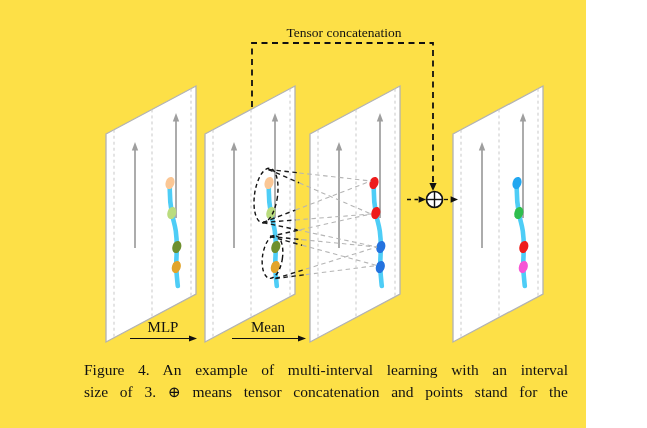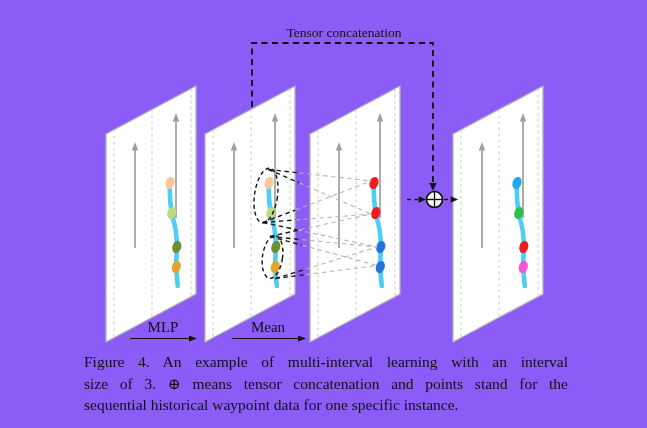--- a/index.html
+++ b/index.html
@@ -1,21 +1,21 @@
 <!DOCTYPE html>
 <html><head>
 <meta charset="utf-8">
 <style>
   html,body { margin:0; padding:0; background:#ffffff; }
-  #page { position:relative; width:647px; height:428px; background:#8b5cf6; overflow:hidden;
+  #page { position:relative; width:586px; height:428px; background:#fde047; overflow:hidden;
           font-family:"Liberation Serif","DejaVu Serif",serif; }
   #diagram { position:absolute; left:0; top:0; }
   svg text { fill:#111; }
   .svg-label { font-family:"Liberation Serif","DejaVu Serif",serif; }
-  #caption { position:absolute; left:84px; top:351px; width:484px;
+  #caption { position:absolute; left:84px; top:359px; width:484px;
              font-size:15.5px; line-height:21.6px; color:#111; }
   .cap-line.justify { text-align:justify; text-align-last:justify; }
   .cap-line { white-space:normal; }
 </style>
 </head>
 <body>
 
 <div id="page">
 
   <svg id="diagram" width="647" height="346" viewBox="0 0 647 346">
@@ -141,15 +141,14 @@
     <g>
       <text class="svg-label" x="268" y="332" font-size="15" text-anchor="middle">Mean</text>
       <line x1="232" y1="338.5" x2="299" y2="338.5" stroke="#111" stroke-width="1.2"></line>
       <polygon points="306,338.5 298,335.4 298,341.6" fill="#111"></polygon>
     </g>
   </svg>
 
   <div id="caption">
     <div class="cap-line justify">Figure 4. An example of multi-interval learning with an interval</div>
     <div class="cap-line justify">size of 3. ⊕ means tensor concatenation and points stand for the</div>
-    <div class="cap-line">sequential historical waypoint data for one specific instance.</div>
   </div>
 </div>
 
 </body></html>

